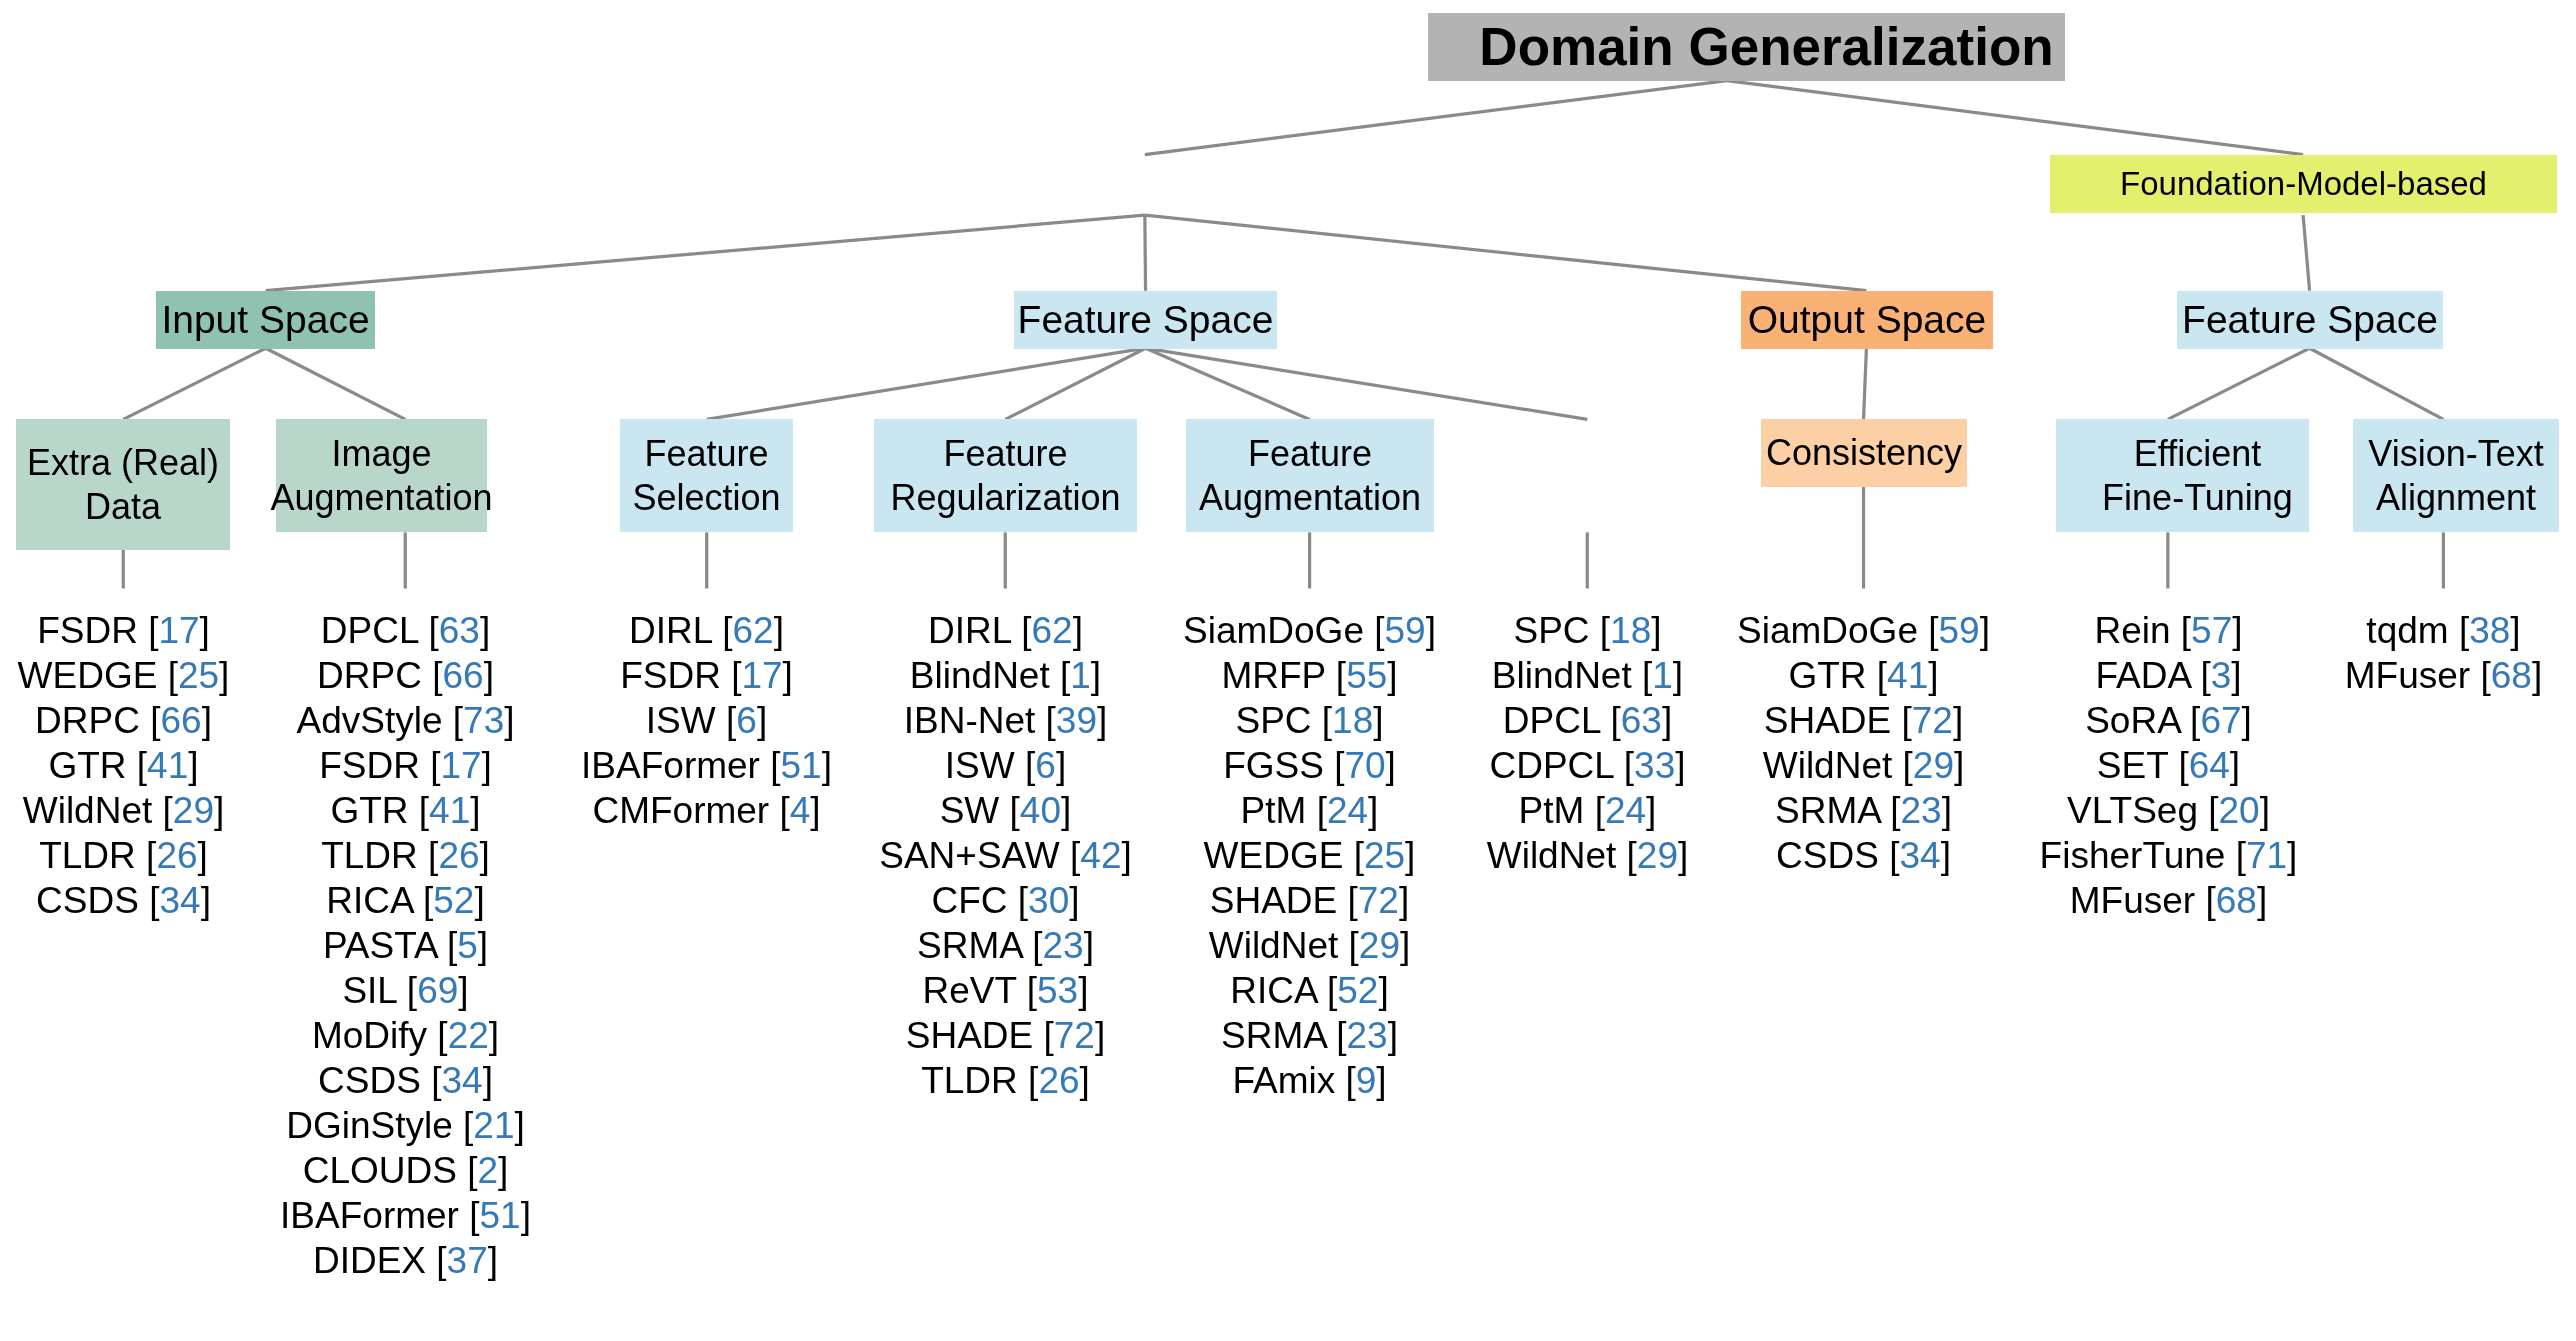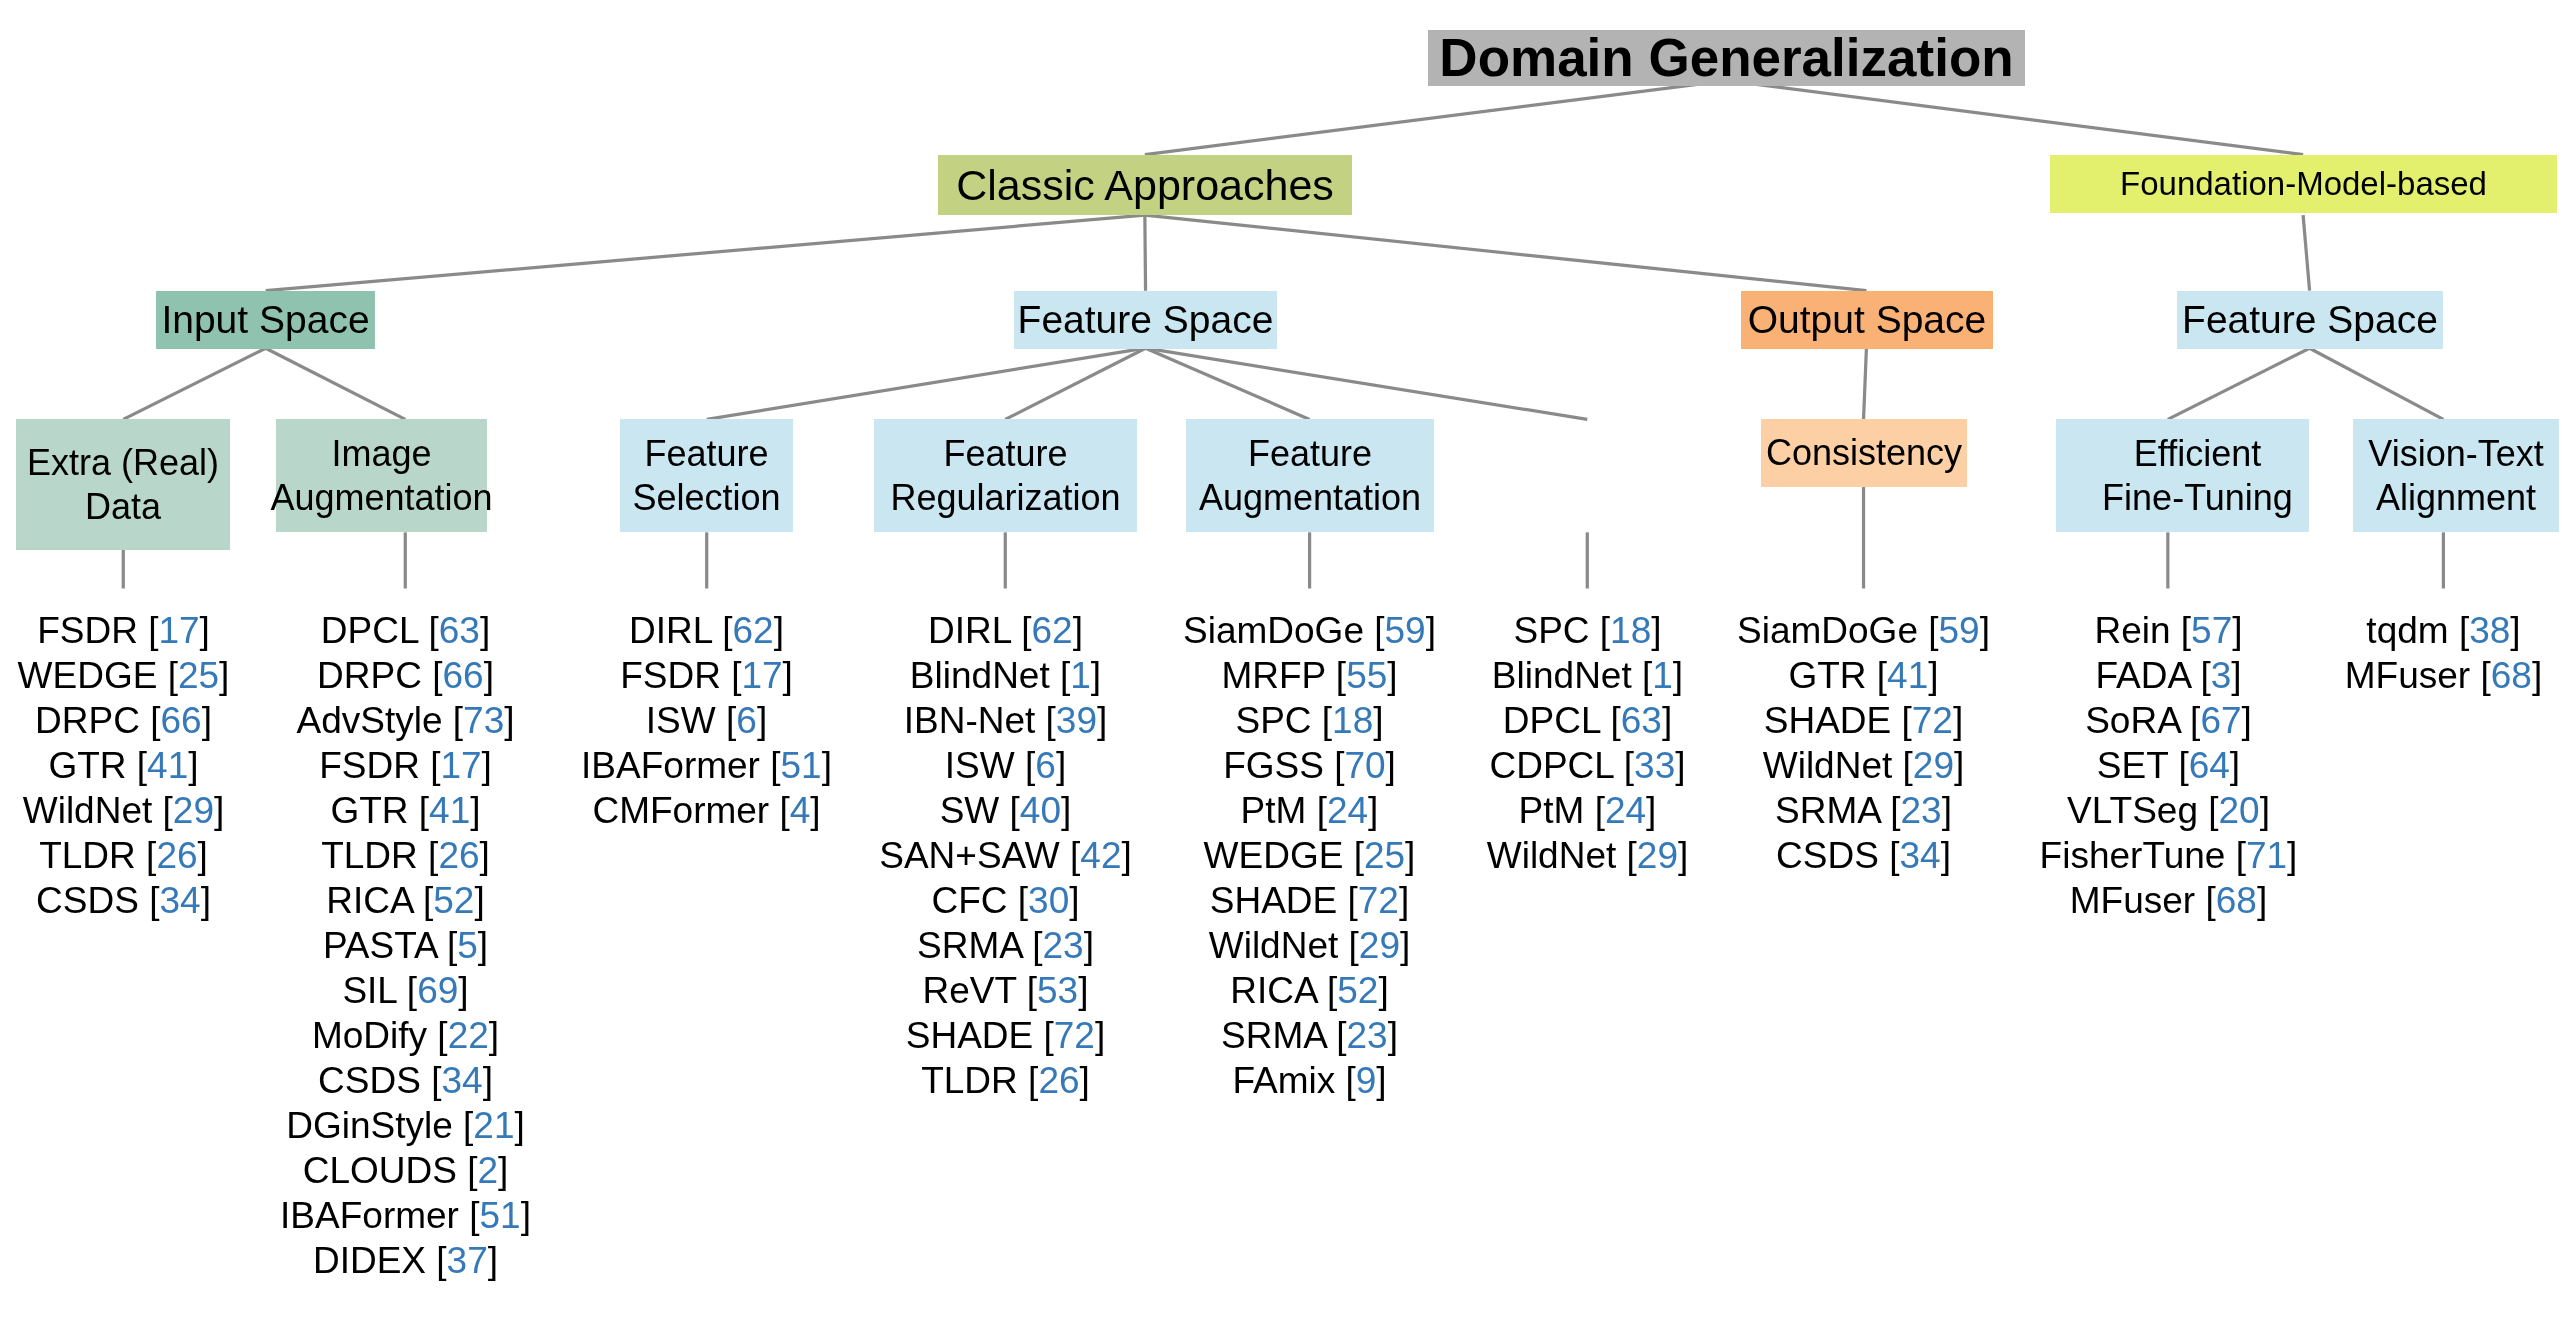--- a/index.html
+++ b/index.html
@@ -72,25 +72,22 @@
       <line x1="1591" y1="299" x2="2594" y2="404" stroke="#8a8a8a" stroke-width="4.5"></line>
       <line x1="2594" y1="484" x2="2590" y2="583" stroke="#8a8a8a" stroke-width="4.5"></line>
       <line x1="2590" y1="677" x2="2590" y2="818" stroke="#8a8a8a" stroke-width="4.5"></line>
       <line x1="2400" y1="112" x2="3201" y2="215" stroke="#8a8a8a" stroke-width="4.5"></line>
       <line x1="3201" y1="299" x2="3210" y2="404" stroke="#8a8a8a" stroke-width="4.5"></line>
       <line x1="3210" y1="484" x2="3013" y2="583" stroke="#8a8a8a" stroke-width="4.5"></line>
       <line x1="3013" y1="740" x2="3013" y2="818" stroke="#8a8a8a" stroke-width="4.5"></line>
       <line x1="3210" y1="484" x2="3396" y2="583" stroke="#8a8a8a" stroke-width="4.5"></line>
       <line x1="3396" y1="740" x2="3396" y2="818" stroke="#8a8a8a" stroke-width="4.5"></line>
     </svg>
-<div class="node bold" style="left: 1428px; top: 30px; width: 597px; height: 56px; font-size: 53px; background: rgb(179, 179, 179);">
+<div class="node bold" style="left: 1428px; top: 13px; width: 597px; height: 68px; font-size: 53px; background: rgb(179, 179, 179); padding-left: 40px;">
       <span>Domain Generalization</span>
-    </div>
-    <div class="node" style="left: 938px; top: 155px; width: 414px; height: 60px; font-size: 43px; background: rgb(195, 210, 130);">
-      <span>Classic Approaches</span>
     </div>
     <div class="node" style="left: 156px; top: 291px; width: 219px; height: 58px; font-size: 39px; background: rgb(144, 194, 176);">
       <span>Input Space</span>
     </div>
     <div class="node" style="left: 16px; top: 419px; width: 214px; height: 131px; font-size: 36px; background: rgb(184, 215, 202);">
       <span>Extra (Real)</span>
       <span>Data</span>
     </div>
     <div class="method-list" style="left: -107px; top: 608px; font-size: 37px;">
       <div class="method-item"><span>FSDR</span> <span>[</span><span class="citation-ref">17</span><span>]</span></div>

